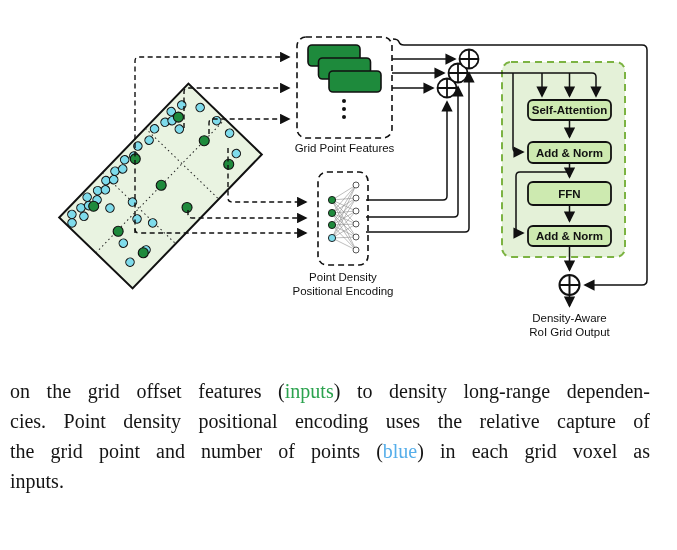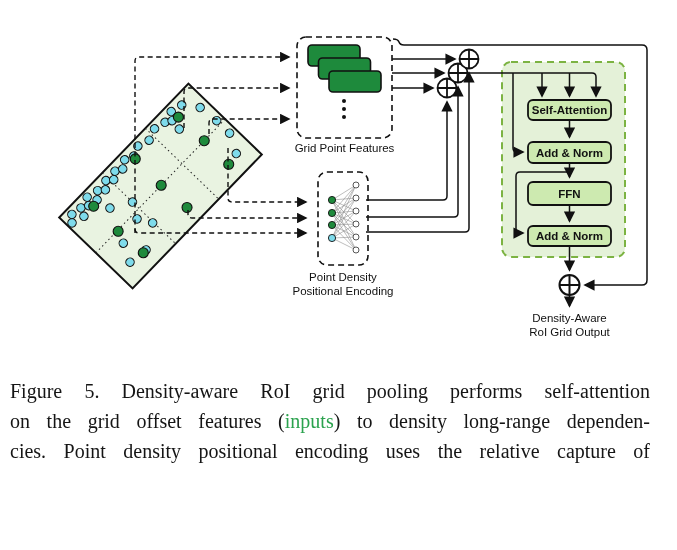--- a/index.html
+++ b/index.html
@@ -215,18 +215,19 @@
     <g fill="#fff" stroke="#111" stroke-width="2">
       <circle cx="569.5" cy="285" r="10"></circle>
       <path d="M559.5,285 H579.5 M569.5,275 V295"></path>
     </g>
     <text class="lbl" x="569.5" y="322" text-anchor="middle">Density-Aware</text>
     <text class="lbl" x="569.5" y="336" text-anchor="middle">RoI Grid Output</text>
   </g>
 </svg>
 
 <div class="caption">
-  <div class="cap-line">Figure 5. Density-aware RoI grid pooling performs self-attention</div>
   <div class="cap-line"><span>on the grid offset features (</span><span class="w-green">inputs</span><span>) to density long-range dependen-</span></div>
   <div class="cap-line">cies. Point density positional encoding uses the relative capture of</div>
+  <div class="cap-line"><span>the grid point and number of points (</span><span class="w-blue">blue</span><span>) in each grid voxel as</span></div>
+  <div class="cap-line last">inputs.</div>
 </div>
 
 </div>
 
 </body></html>

